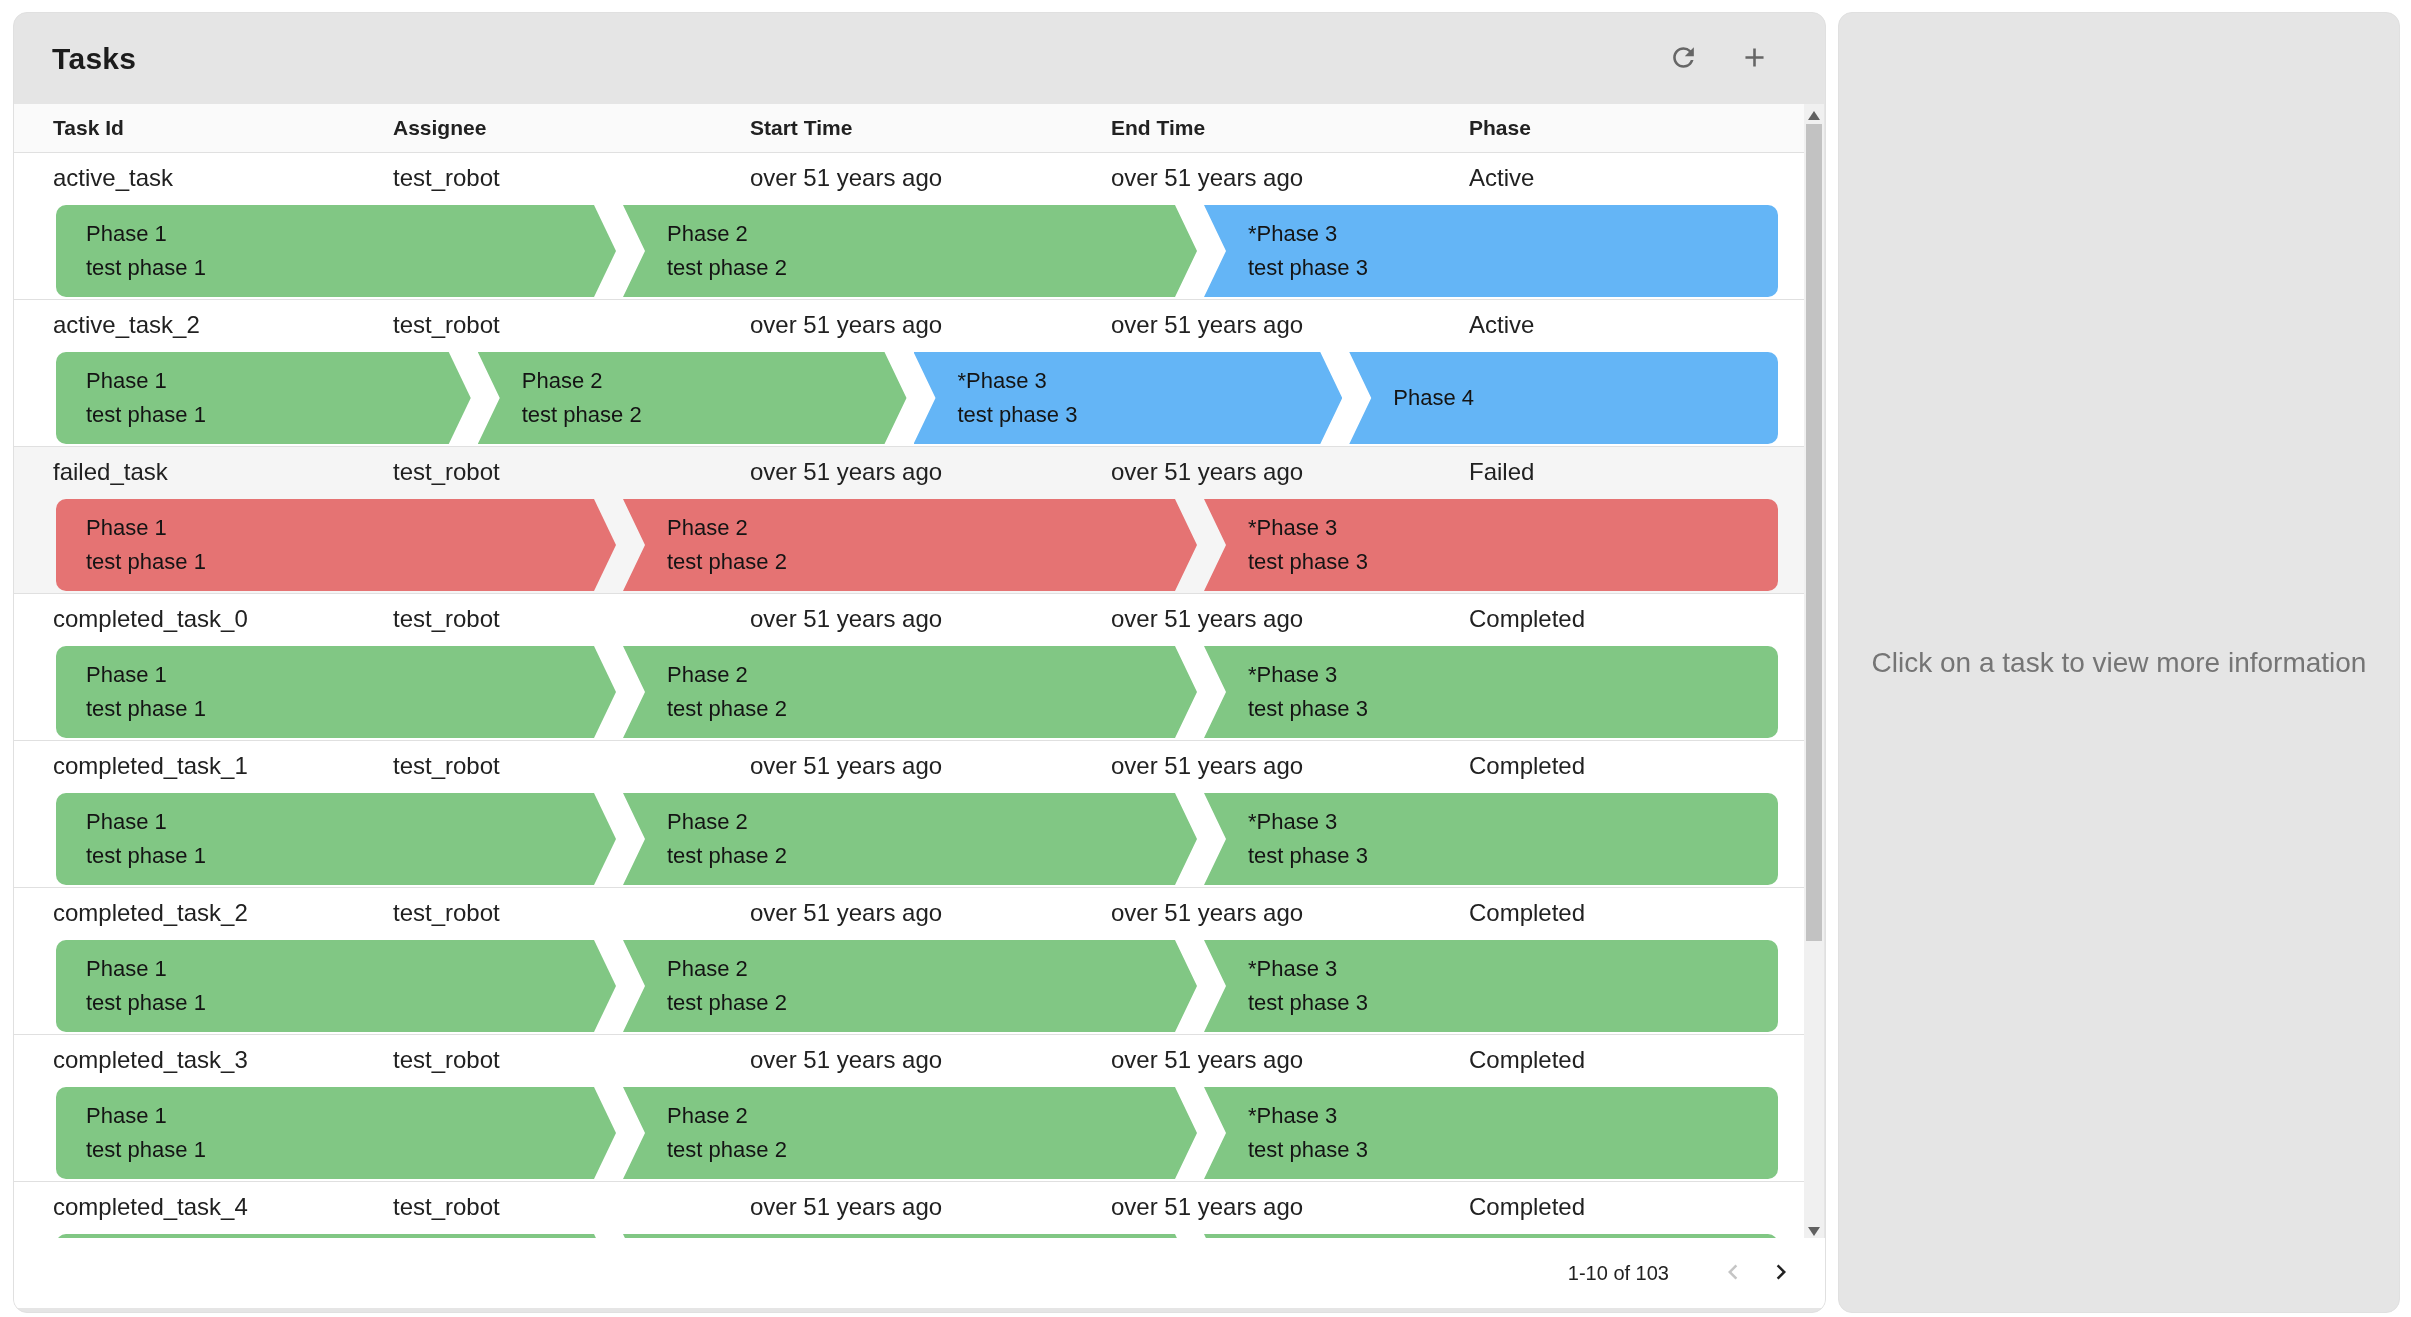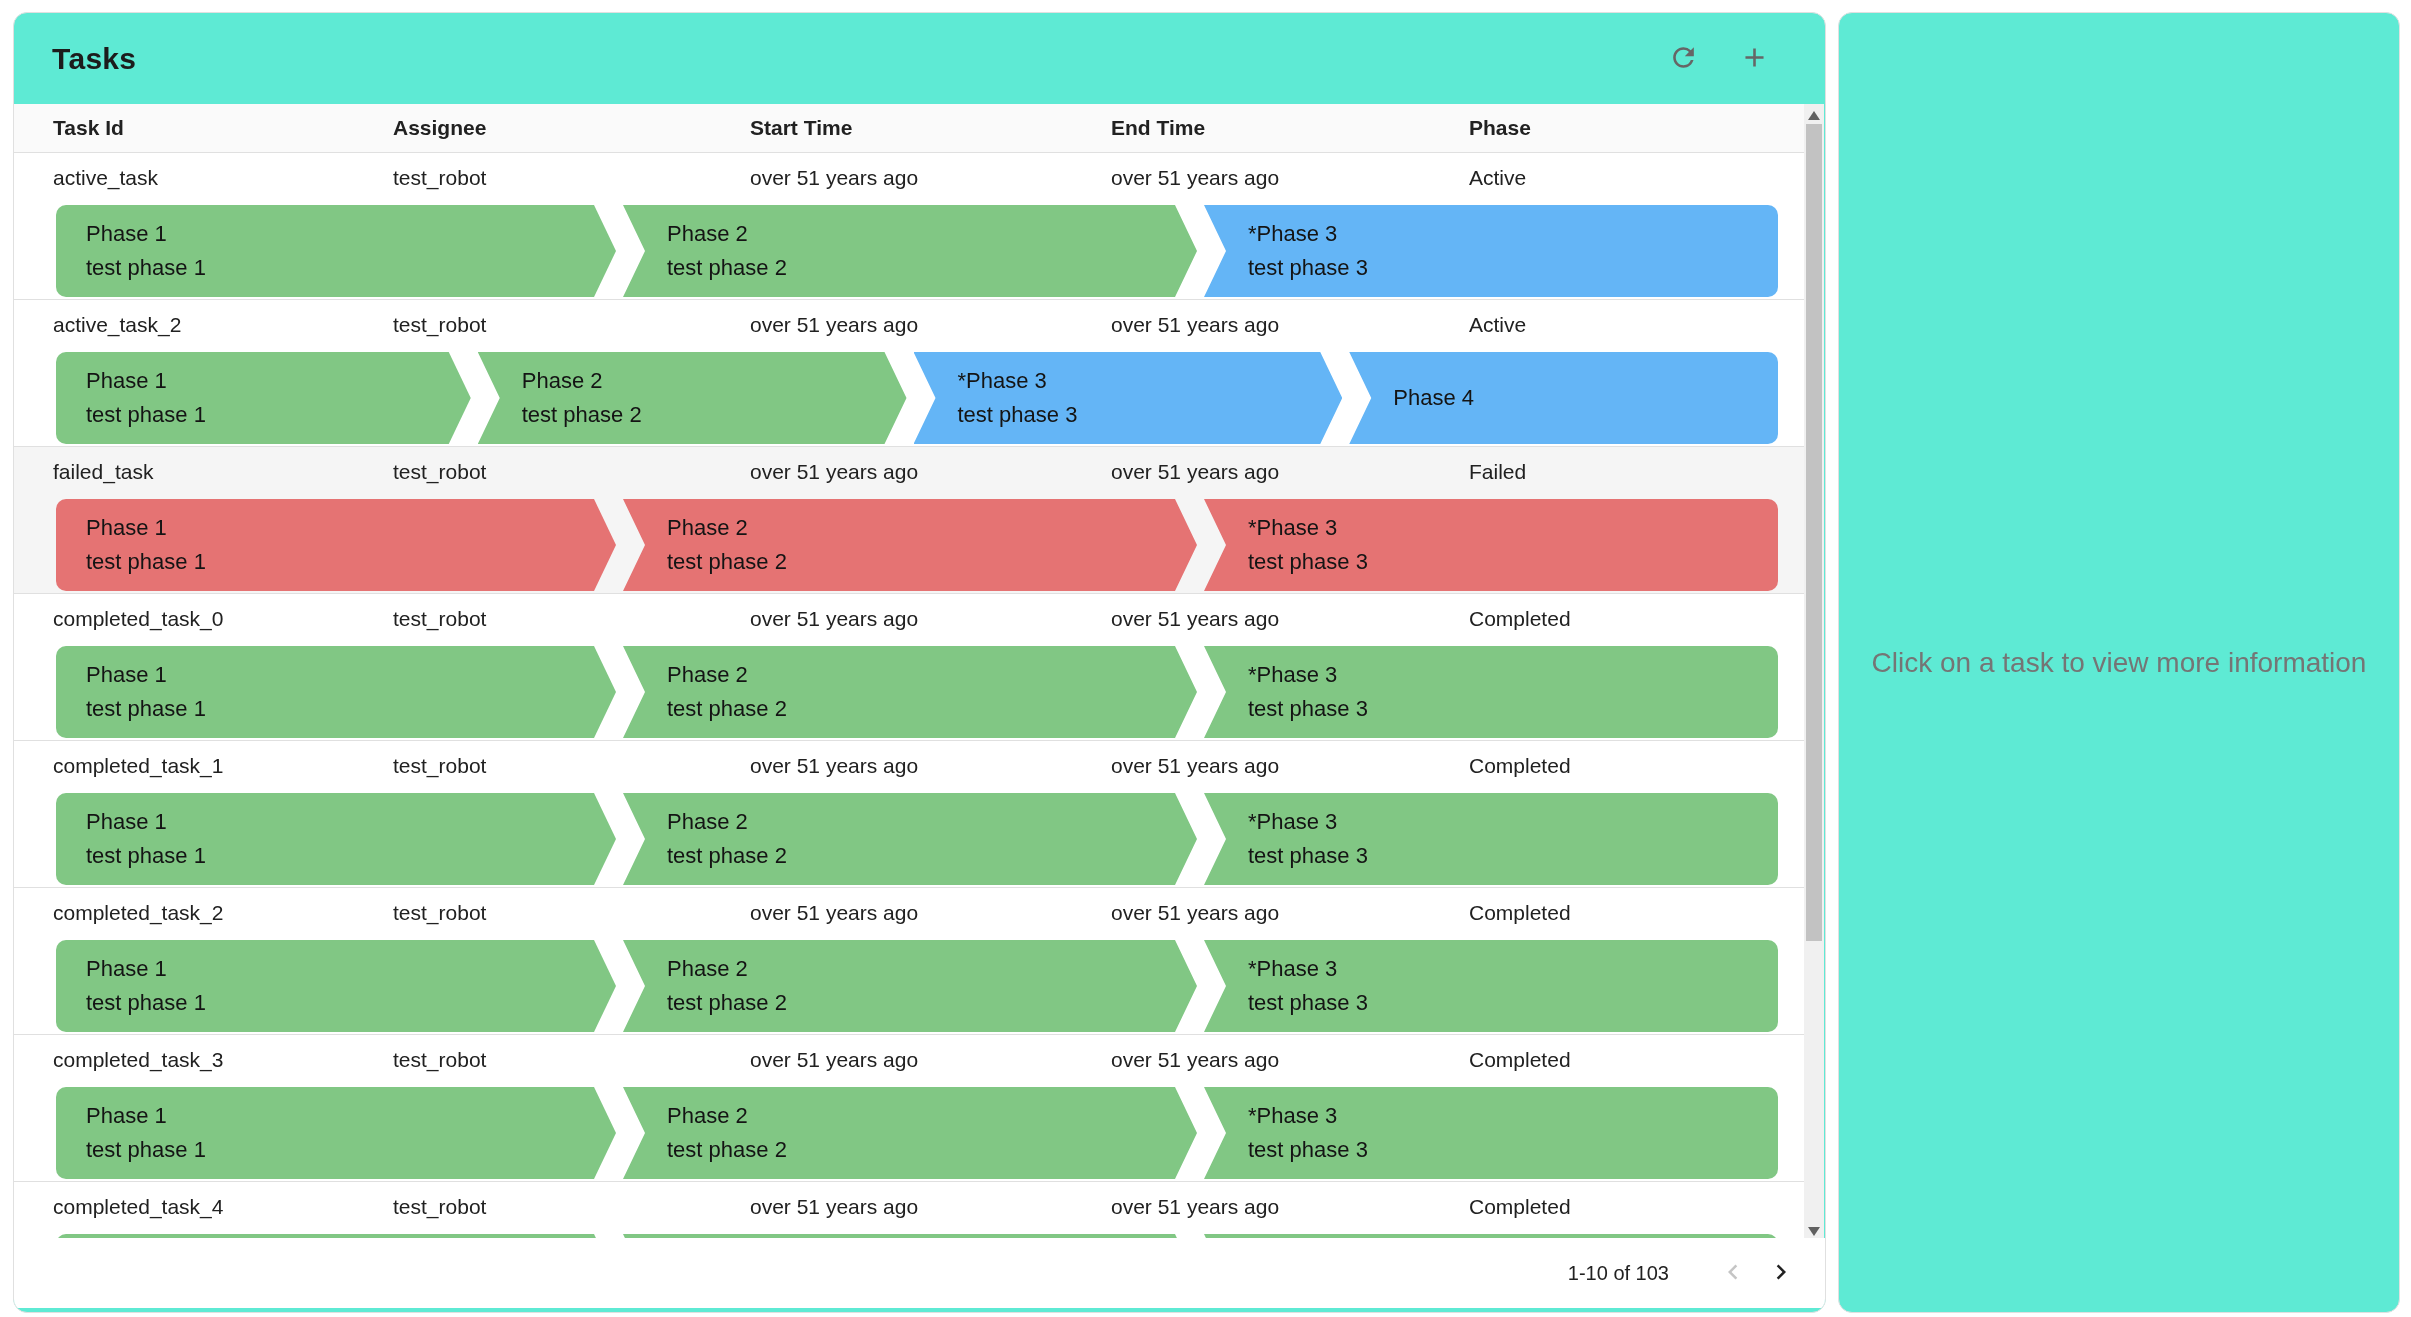--- a/index.html
+++ b/index.html
@@ -7,21 +7,21 @@
   body {
     width: 2411px; height: 1317px;
     background: #ffffff;
     font-family: "Liberation Sans", sans-serif;
     color: #1f1f1f;
     overflow: hidden;
     position: relative;
   }
   .card {
     position: absolute;
-    background: #5eead4;
+    background: #e5e5e5;
     border: 1px solid #e0e0e0;
     border-radius: 14px;
   }
   .left-card { left: 13px; top: 12px; width: 1813px; height: 1301px; overflow: hidden; }
   .right-card { left: 1838px; top: 12px; width: 562px; height: 1301px;
     display: flex; align-items: center; justify-content: center; }
 
   
   .panel-header { height: 91px; display: flex; align-items: center;
     padding: 0 49px 0 38px; }
@@ -36,21 +36,21 @@
     height: 49px; background: #fafafa; border-bottom: 1px solid #e0e0e0;
     display: grid; grid-template-columns: 340px 357px 361px 358px auto;
     align-items: center; padding-left: 39px; width: 1790px;
     font-size: 21px; font-weight: 600; color: #212121;
   }
   .rows-viewport { width: 1790px; height: 1090px; overflow: hidden; }
   .task-block { border-bottom: 1px solid #e0e0e0; background: #fff; cursor: pointer; }
   .task-block.highlighted { background: #f5f5f5; }
   .cells {
     height: 50px; display: grid; grid-template-columns: 340px 357px 361px 358px auto;
-    align-items: center; padding-left: 39px; font-size: 21px; color: #212121;
+    align-items: center; padding-left: 39px; font-size: 24px; color: #212121;
   }
   .bar-row { height: 96px; padding: 2px 26px 0 5px; }
   .phase-bar { display: flex; gap: 7px; height: 92px; }
   .seg {
     flex: 1; min-width: 0;
     display: flex; flex-direction: column; justify-content: center;
     padding-left: 44px; font-size: 22px; line-height: 34px; color: #141414;
     white-space: nowrap; overflow: hidden;
   }
   .seg.first { padding-left: 30px; border-radius: 10px 0 0 10px;

